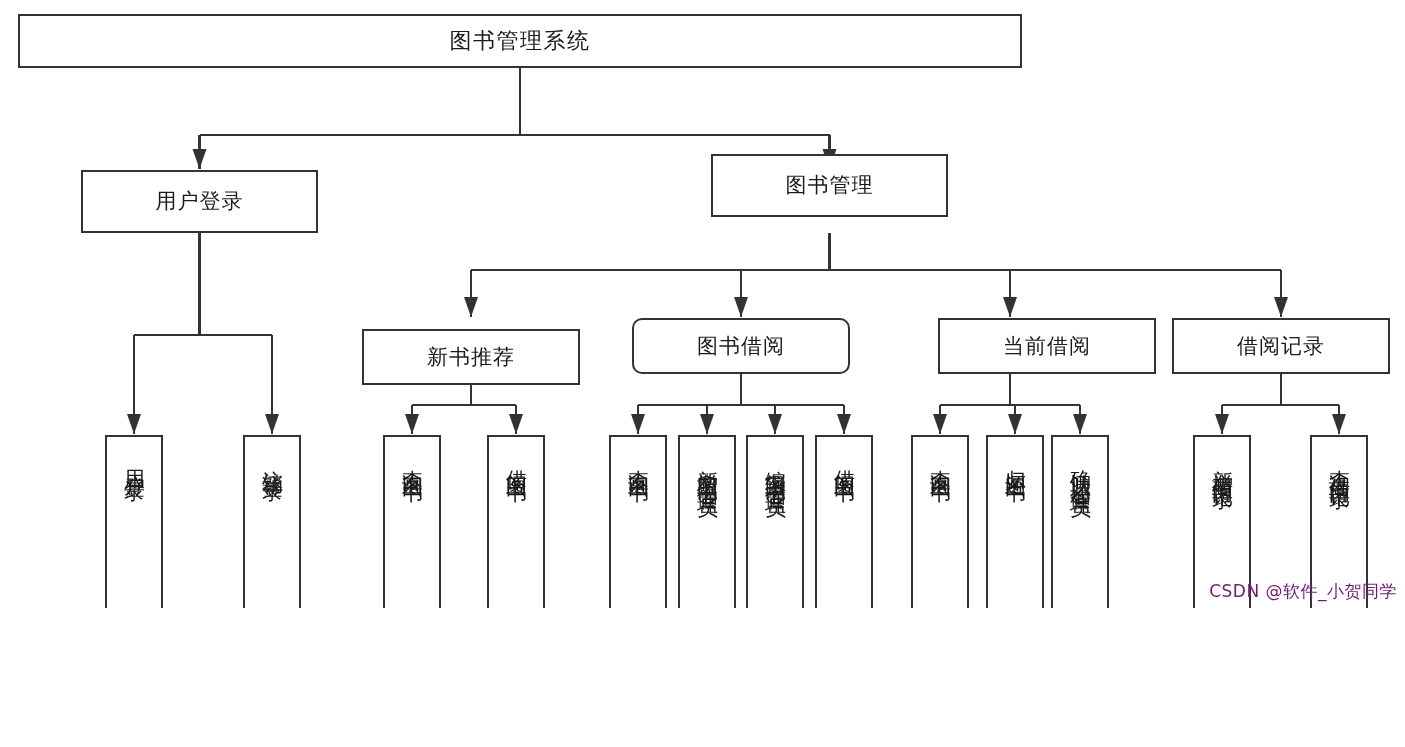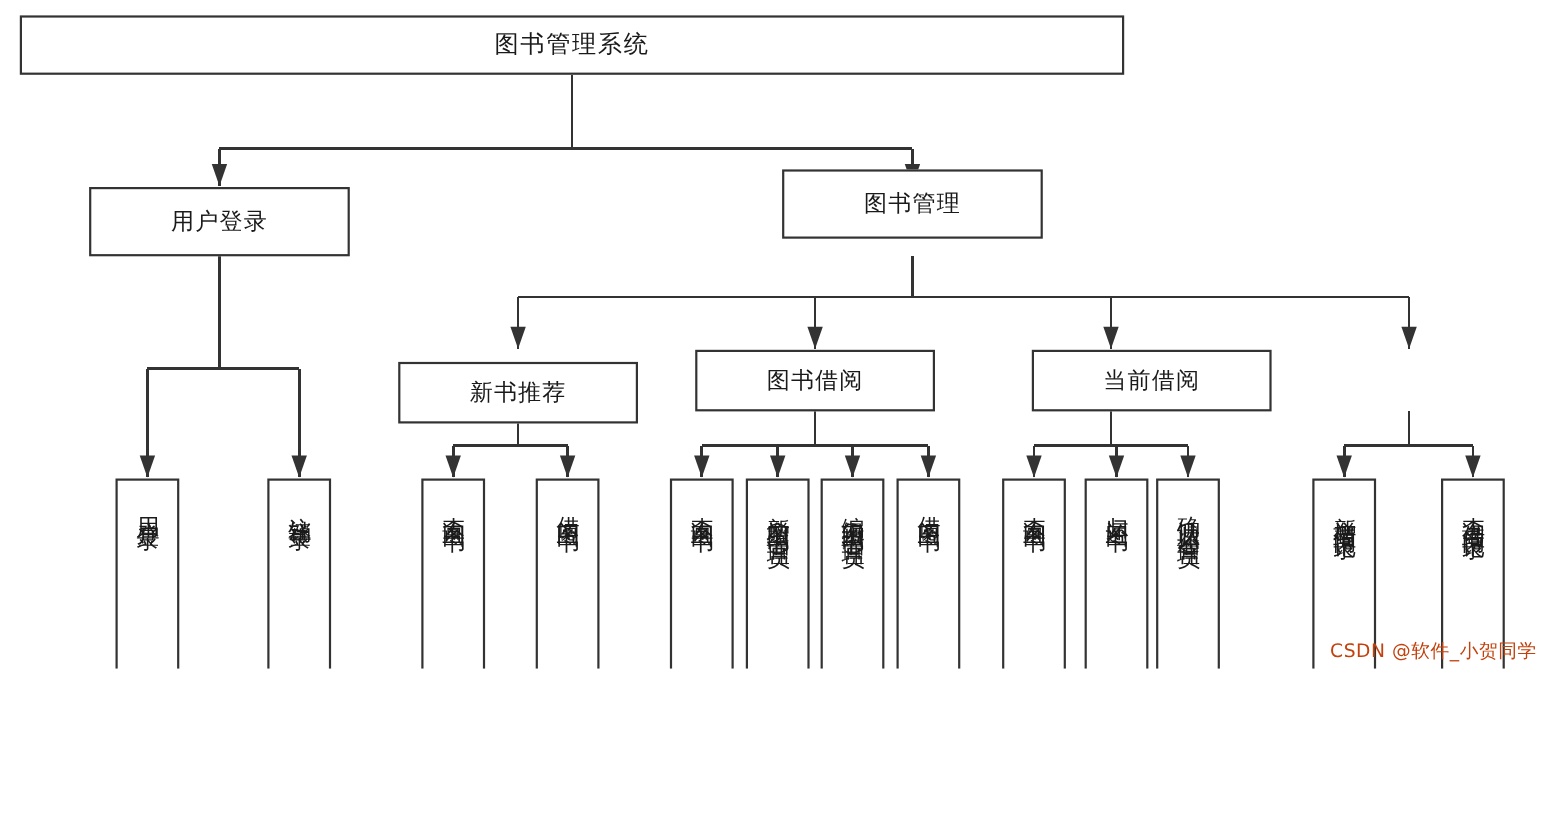--- a/index.html
+++ b/index.html
@@ -62,21 +62,21 @@
     font-size: 21px;
     letter-spacing: 4px;
     line-height: 1;
     white-space: nowrap;
   }
   #watermark {
     position: absolute;
     right: 8px;
     bottom: 5px;
     font-size: 17px;
-    color: #c2410c;
+    color: #701a75;
     letter-spacing: 0.5px;
     white-space: nowrap;
     font-family: "DejaVu Sans", "Liberation Sans", sans-serif;
   }
 </style>
 </head>
 <body>
 
 <div id="diagram-root">
 
@@ -142,26 +142,29 @@
   <div class="node horizontal" id="node-user-login" style="left: 81px; top: 170px; width: 237px; height: 63px;">
     <span class="node-label">用户登录</span>
   </div>
   <div class="node horizontal" id="node-book-manage" style="left: 711px; top: 154px; width: 237px; height: 63px;">
     <span class="node-label">图书管理</span>
   </div>
 
   <div class="node horizontal" id="node-new-book-recommend" style="left: 362px; top: 329px; width: 218px; height: 56px;">
     <span class="node-label">新书推荐</span>
   </div>
-  <div class="node horizontal" id="node-book-borrow" style="left: 632px; top: 318px; width: 218px; height: 56px;">
+  <div class="node horizontal" id="node-book-borrow" style="left: 632px; top: 318px; width: 218px; height: 56px; border-radius: 10px;">
     <span class="node-label">图书借阅</span>
   </div>
   <div class="node horizontal" id="node-current-borrow" style="left: 938px; top: 318px; width: 218px; height: 56px;">
     <span class="node-label">当前借阅</span>
   </div>
+  <div class="node horizontal" id="node-borrow-record" style="left: 1172px; top: 318px; width: 218px; height: 56px;">
+    <span class="node-label">借阅记录</span>
+  </div>
 
   <div class="node vertical" id="node-leaf-user-login" style="left: 105px; top: 435px; width: 58px; height: 299px;">
     <span class="node-label">用户登录</span>
   </div>
   <div class="node vertical" id="node-leaf-user-logout" style="left: 243px; top: 435px; width: 58px; height: 299px;">
     <span class="node-label">注销登录</span>
   </div>
   <div class="node vertical" id="node-leaf-query-book-rec" style="left: 383px; top: 435px; width: 58px; height: 299px;">
     <span class="node-label">查询图书</span>
   </div>

